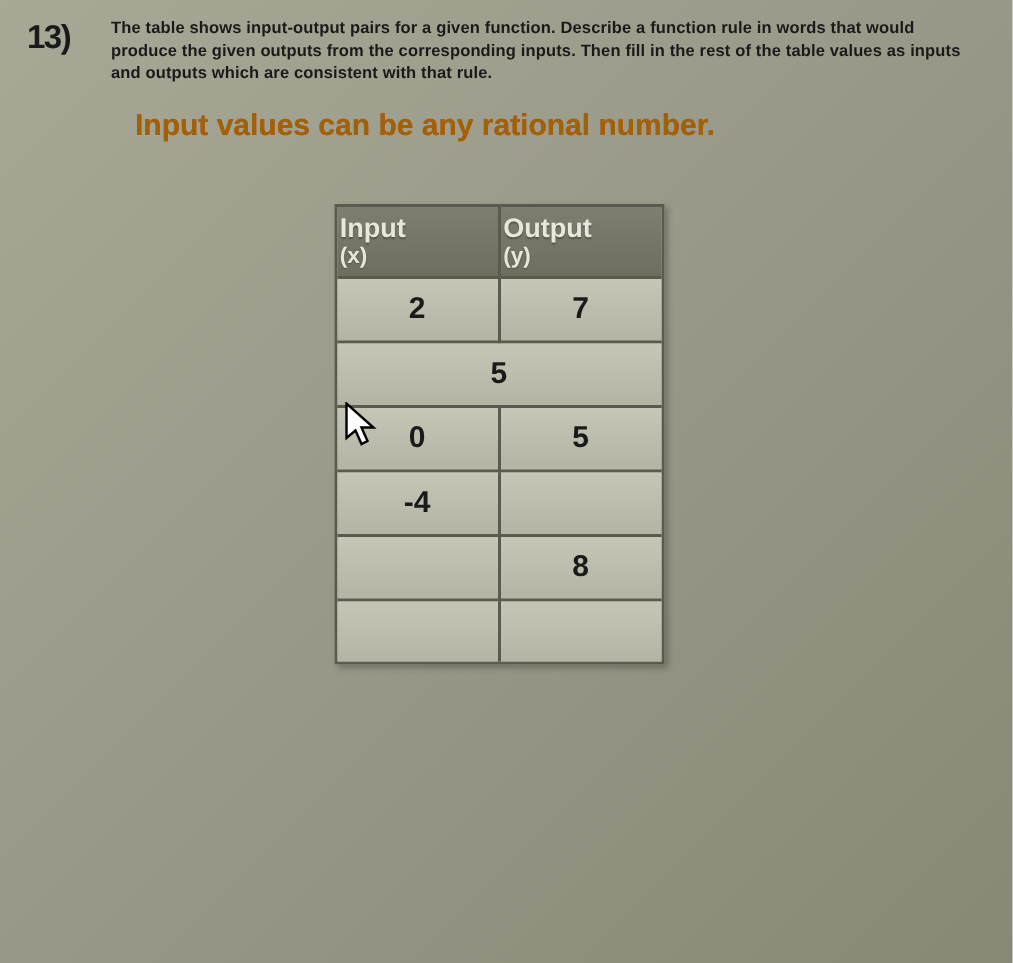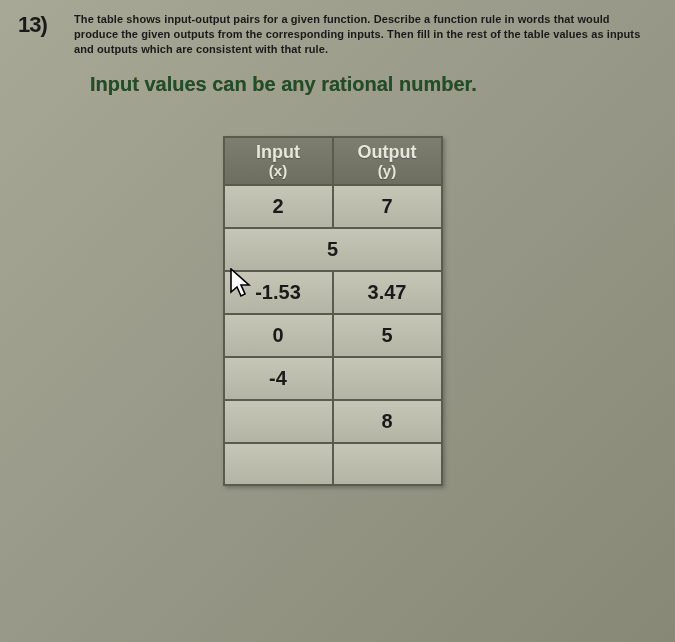--- a/index.html
+++ b/index.html
@@ -28,38 +28,38 @@
     font-size: 11px;
     line-height: 1.35;
     color: #1a1a1a;
     letter-spacing: 0.1px;
   }
   .hint {
     margin-top: 14px;
     margin-left: 72px;
     font-family: "Comic Sans MS", "Segoe Script", cursive, sans-serif;
     font-size: 20px;
-    color: #14532d;
+    color: #a16207;
     line-height: 1.35;
     font-weight: 600;
     text-shadow: 0 0 0.3px #c0401f;
   }
   .tableWrap {
     margin: 38px auto 0;
     width: 220px;
     border: 2px solid #5a5a4e;
     box-shadow: 2px 2px 4px rgba(0,0,0,0.25);
     background: #bdbdab;
   }
   .hrow, .drow {
     display: flex;
   }
   .hcell {
     flex: 1;
-    text-align: center;
+    text-align: left;
     padding: 5px 2px 4px;
     font-family: "Comic Sans MS", cursive, sans-serif;
     font-weight: 700;
     color: #e7e7dc;
     font-size: 18px;
     line-height: 1.1;
     background: linear-gradient(#7e7e70, #6e6e60);
     border-right: 2px solid #5a5a4e;
     border-bottom: 2px solid #5a5a4e;
     text-shadow: 0 1px 1px rgba(0,0,0,0.3);
@@ -114,24 +114,20 @@
     </div>
 
     <div class="drow">
       <div class="dcell">2</div>
       <div class="dcell">7</div>
     </div>
     <div class="drow">
       <div class="dcell">5</div>
     </div>
     <div class="drow">
-      <div class="dcell">-1.53</div>
-      <div class="dcell">3.47</div>
-    </div>
-    <div class="drow">
       <div class="dcell">0</div>
       <div class="dcell">5</div>
     </div>
     <div class="drow">
       <div class="dcell">-4</div>
       <div class="dcell"></div>
     </div>
     <div class="drow">
       <div class="dcell"></div>
       <div class="dcell">8</div>

